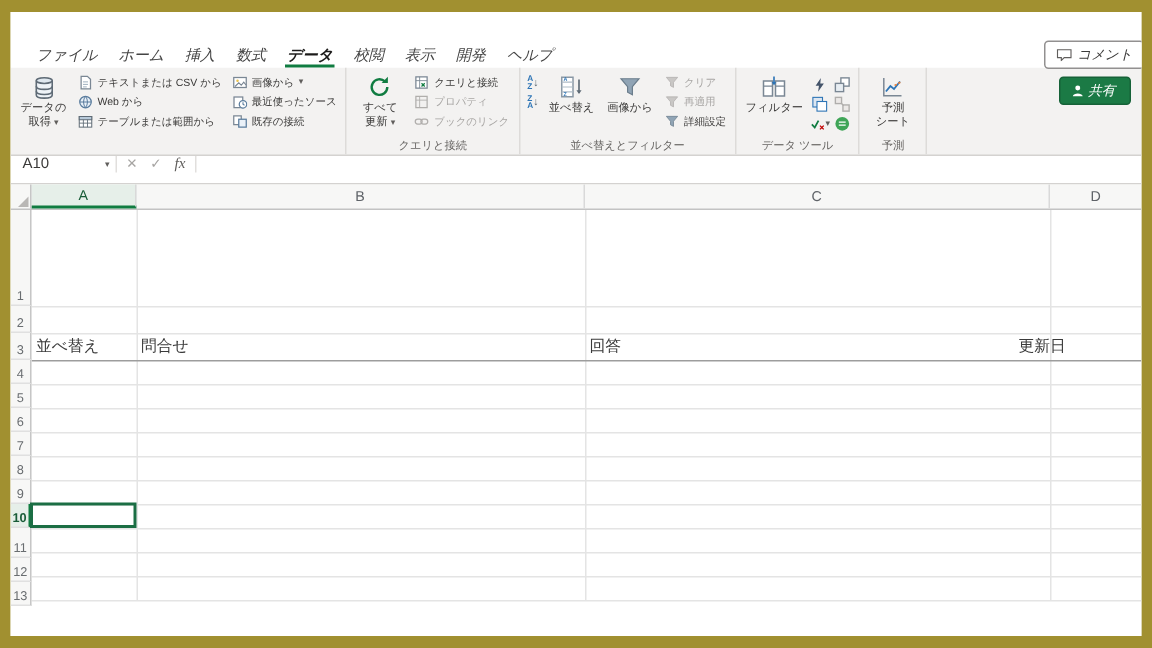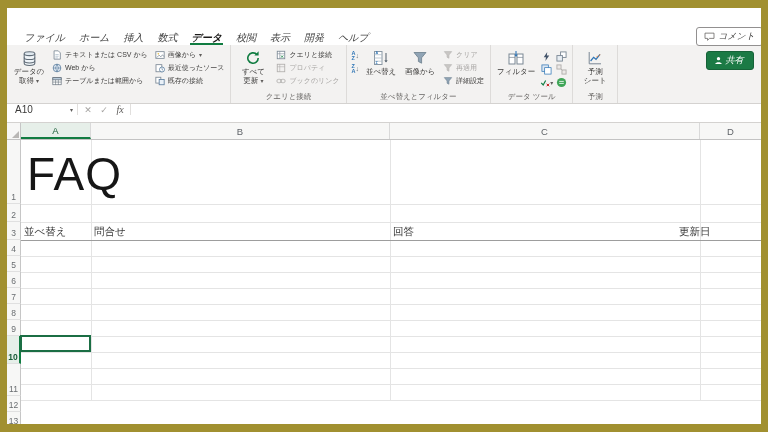--- a/index.html
+++ b/index.html
@@ -523,27 +523,26 @@
       <div class="rowhdrs">
         <div class="rh" style="height:64px">1</div>
         <div class="rh" style="height:18px">2</div>
         <div class="rh" style="height:18px">3</div>
         <div class="rh" style="height:16px">4</div>
         <div class="rh" style="height:16px">5</div>
         <div class="rh" style="height:16px">6</div>
         <div class="rh" style="height:16px">7</div>
         <div class="rh" style="height:16px">8</div>
         <div class="rh" style="height:16px">9</div>
-        <div class="rh sel" style="height:28px">10</div>
-        <div class="rh" style="height:32px">11</div>
+        <div class="rh sel" style="height:16px">10</div>
+        <div class="rh" style="height:20px">11</div>
         <div class="rh" style="height:16px">12</div>
         <div class="rh" style="height:16px">13</div>
       </div>
 
-      <div class="a1-title">FAQ</div>
       <div class="r3lbl" style="left:17px">並べ替え</div>
       <div class="r3lbl" style="left:87px">問合せ</div>
       <div class="r3lbl" style="left:386px">回答</div>
       <div class="r3lbl" style="left:672px">更新日</div>
 
       <div class="selbox"></div>
     </div>
 
   </div>
 </div>

